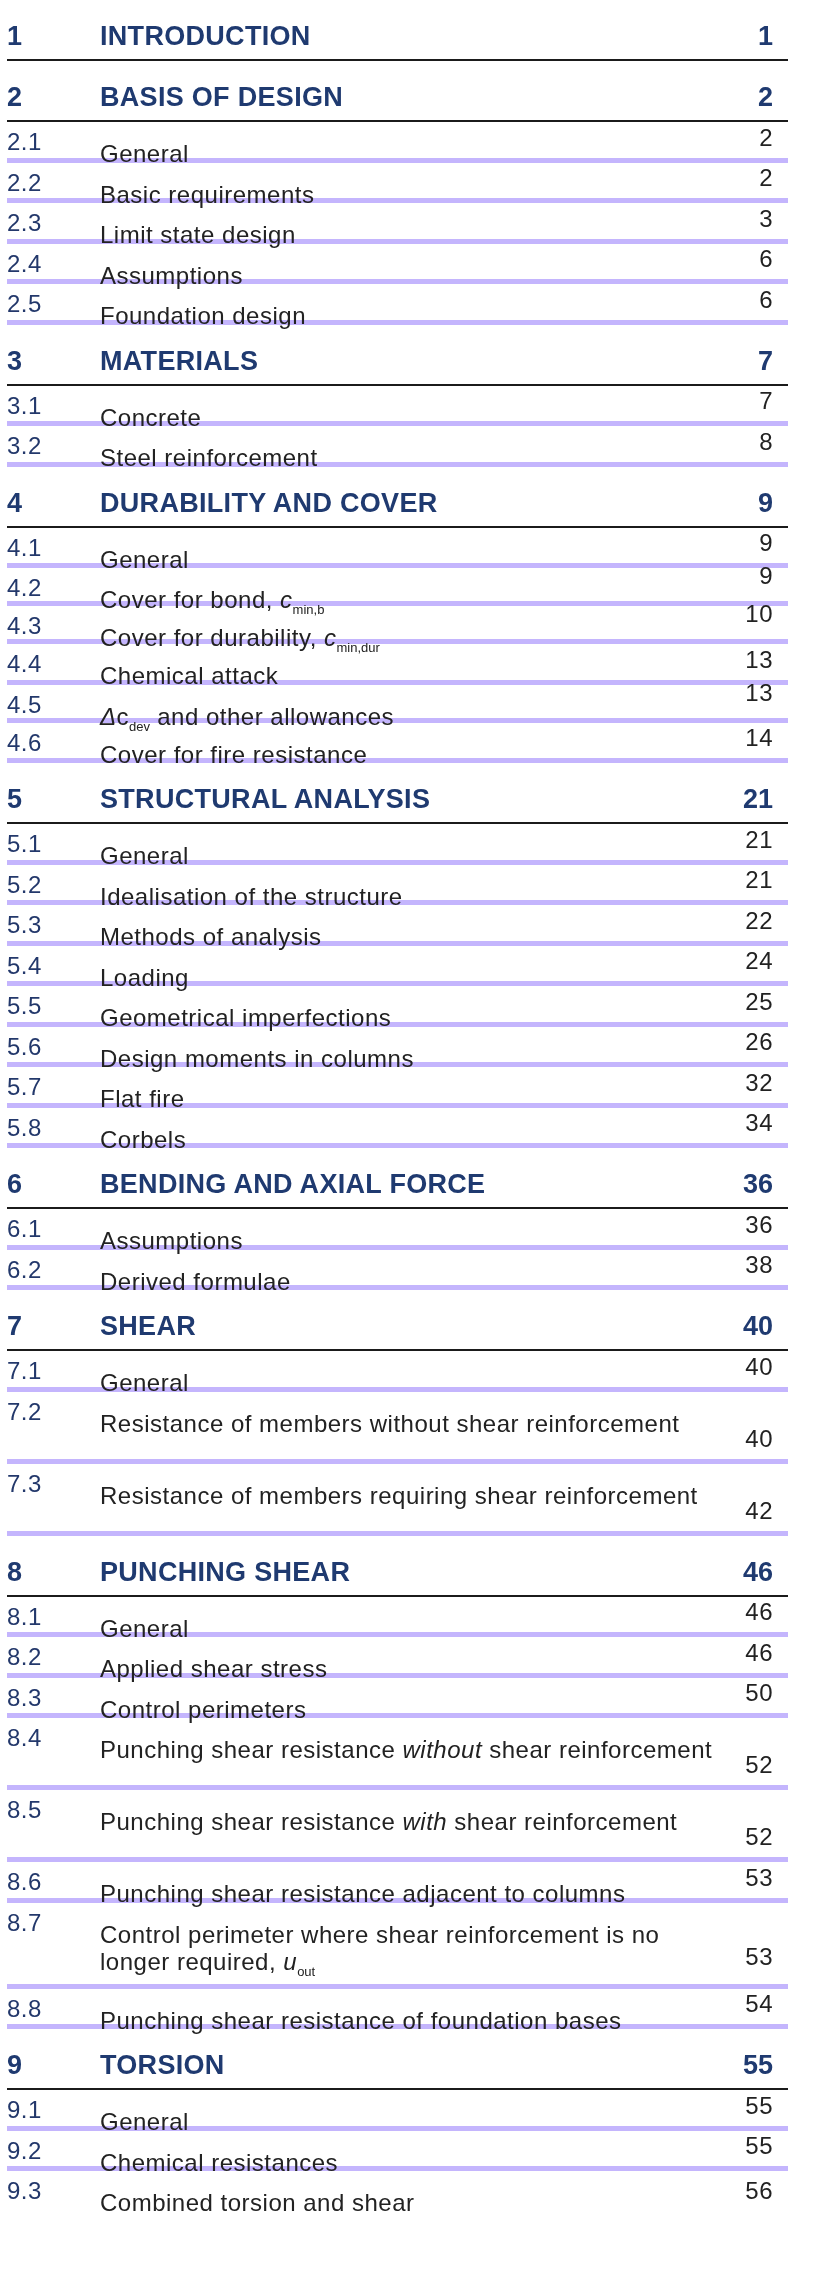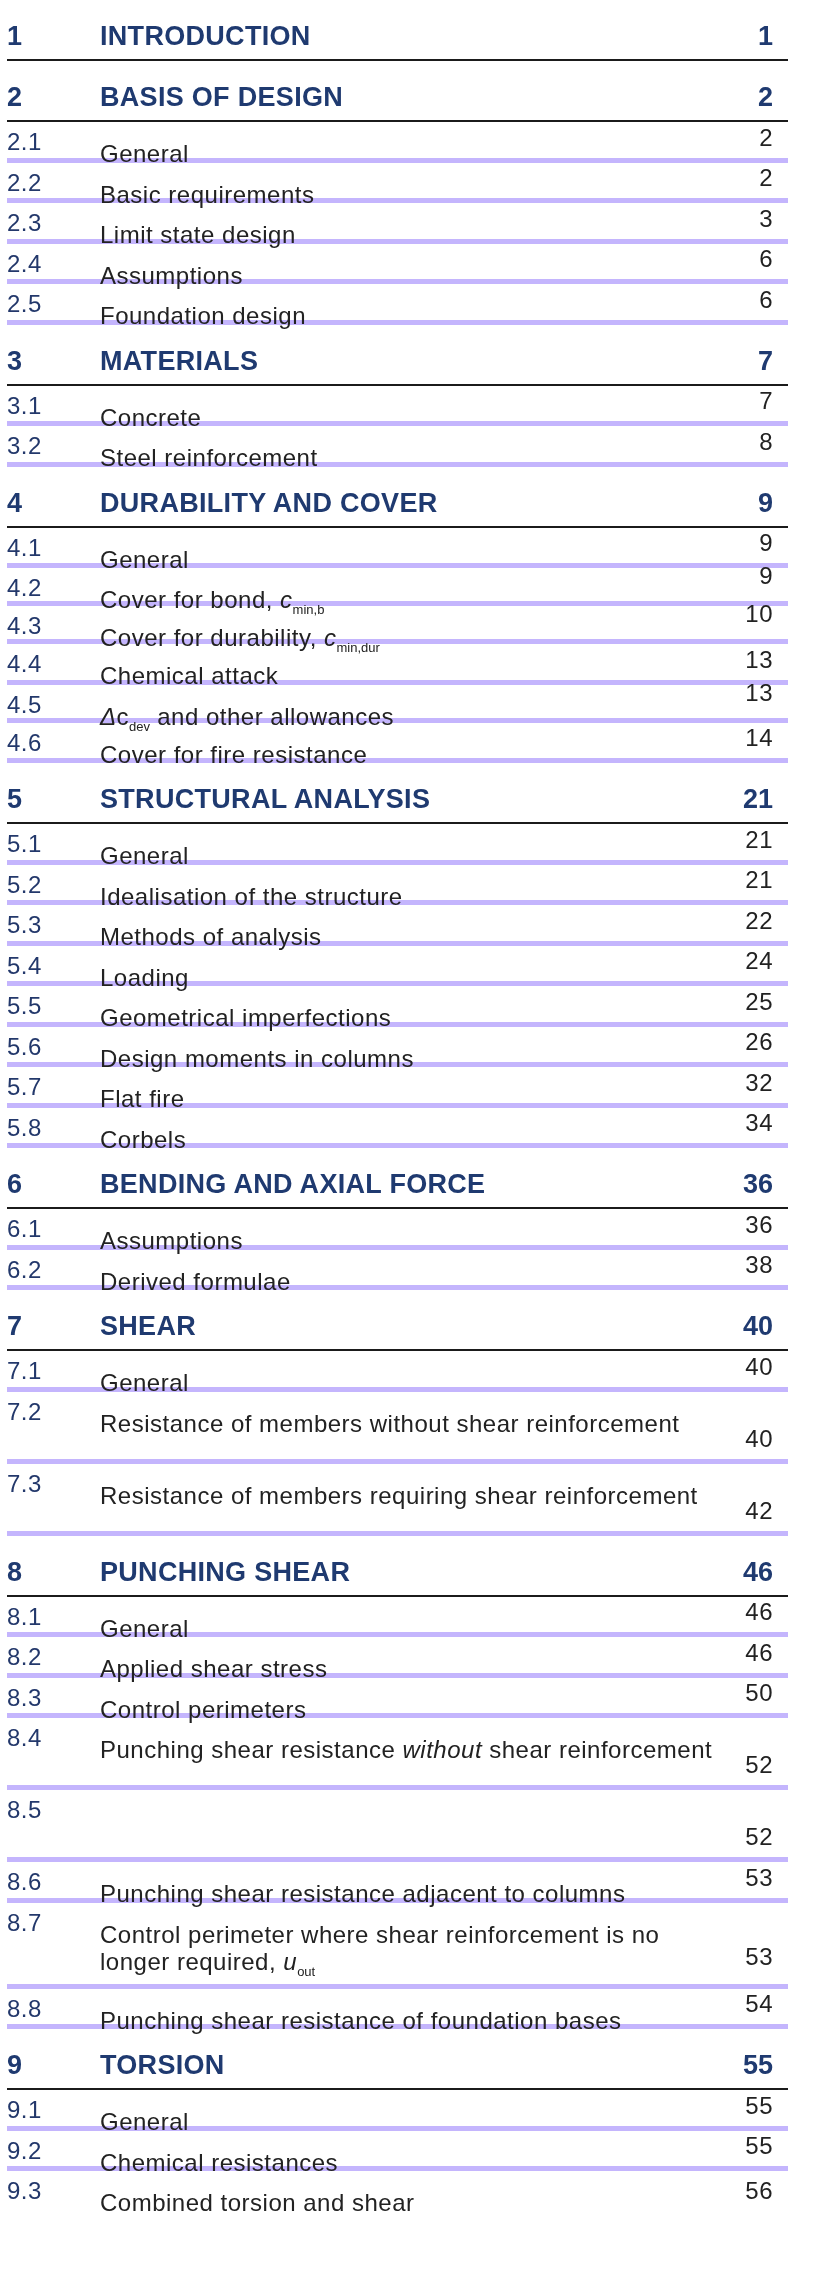--- a/index.html
+++ b/index.html
@@ -226,20 +226,21 @@
       <span class="title"><span>Control perimeters</span></span>
       <span class="page">50</span>
     </div>
     <div class="row sec h2">
       <span class="num">8.4</span>
       <span class="title"><span>Punching shear resistance </span><i>without</i><span> shear reinforcement</span></span>
       <span class="page">52</span>
     </div>
     <div class="row sec h2">
       <span class="num">8.5</span>
+      <span class="title"><span>Punching shear resistance </span><i>with</i><span> shear reinforcement</span></span>
       <span class="page">52</span>
     </div>
     <div class="row sec h1">
       <span class="num">8.6</span>
       <span class="title"><span>Punching shear resistance adjacent to columns</span></span>
       <span class="page">53</span>
     </div>
     <div class="row sec h2sub">
       <span class="num">8.7</span>
       <span class="title"><span>Control perimeter where shear reinforcement is no longer required, </span><i>u</i><sub>out</sub></span>

